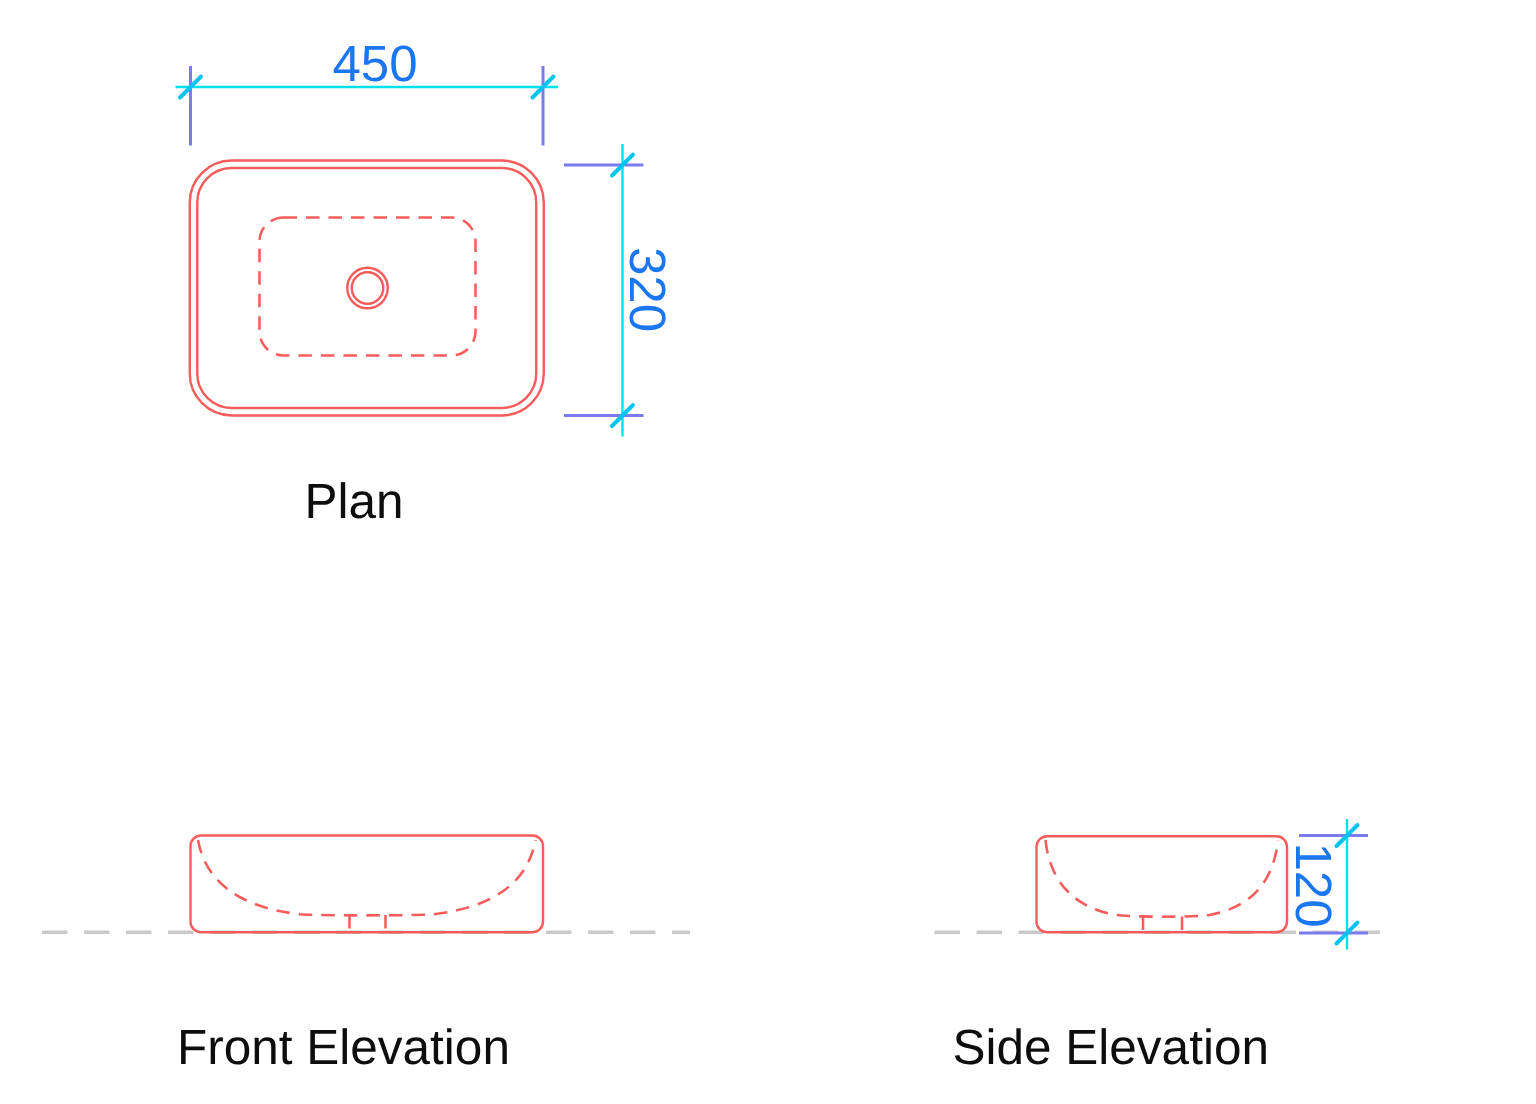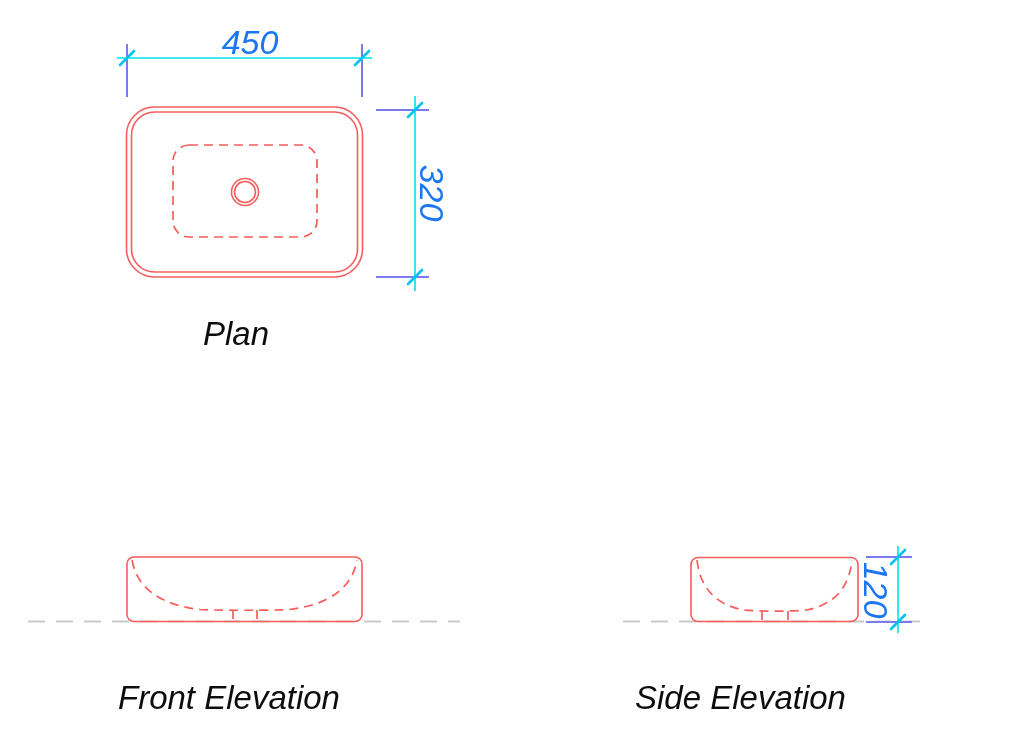--- a/index.html
+++ b/index.html
@@ -7,21 +7,20 @@
     padding: 0;
     background: #ffffff;
     font-family: "Liberation Sans", sans-serif;
   }
   .canvas {
     position: relative;
     width: 1024px;
     height: 736px;
     background: var(--background, #ffffff);
     overflow: hidden;
-    font-style: italic;
   }
   svg { display: block; }
 
   .red-line {
     stroke: var(--outline_red, #f75c5c);
     fill: none;
     stroke-width: 1.6;
     stroke-linecap: round;
   }
   .red-dashed {

